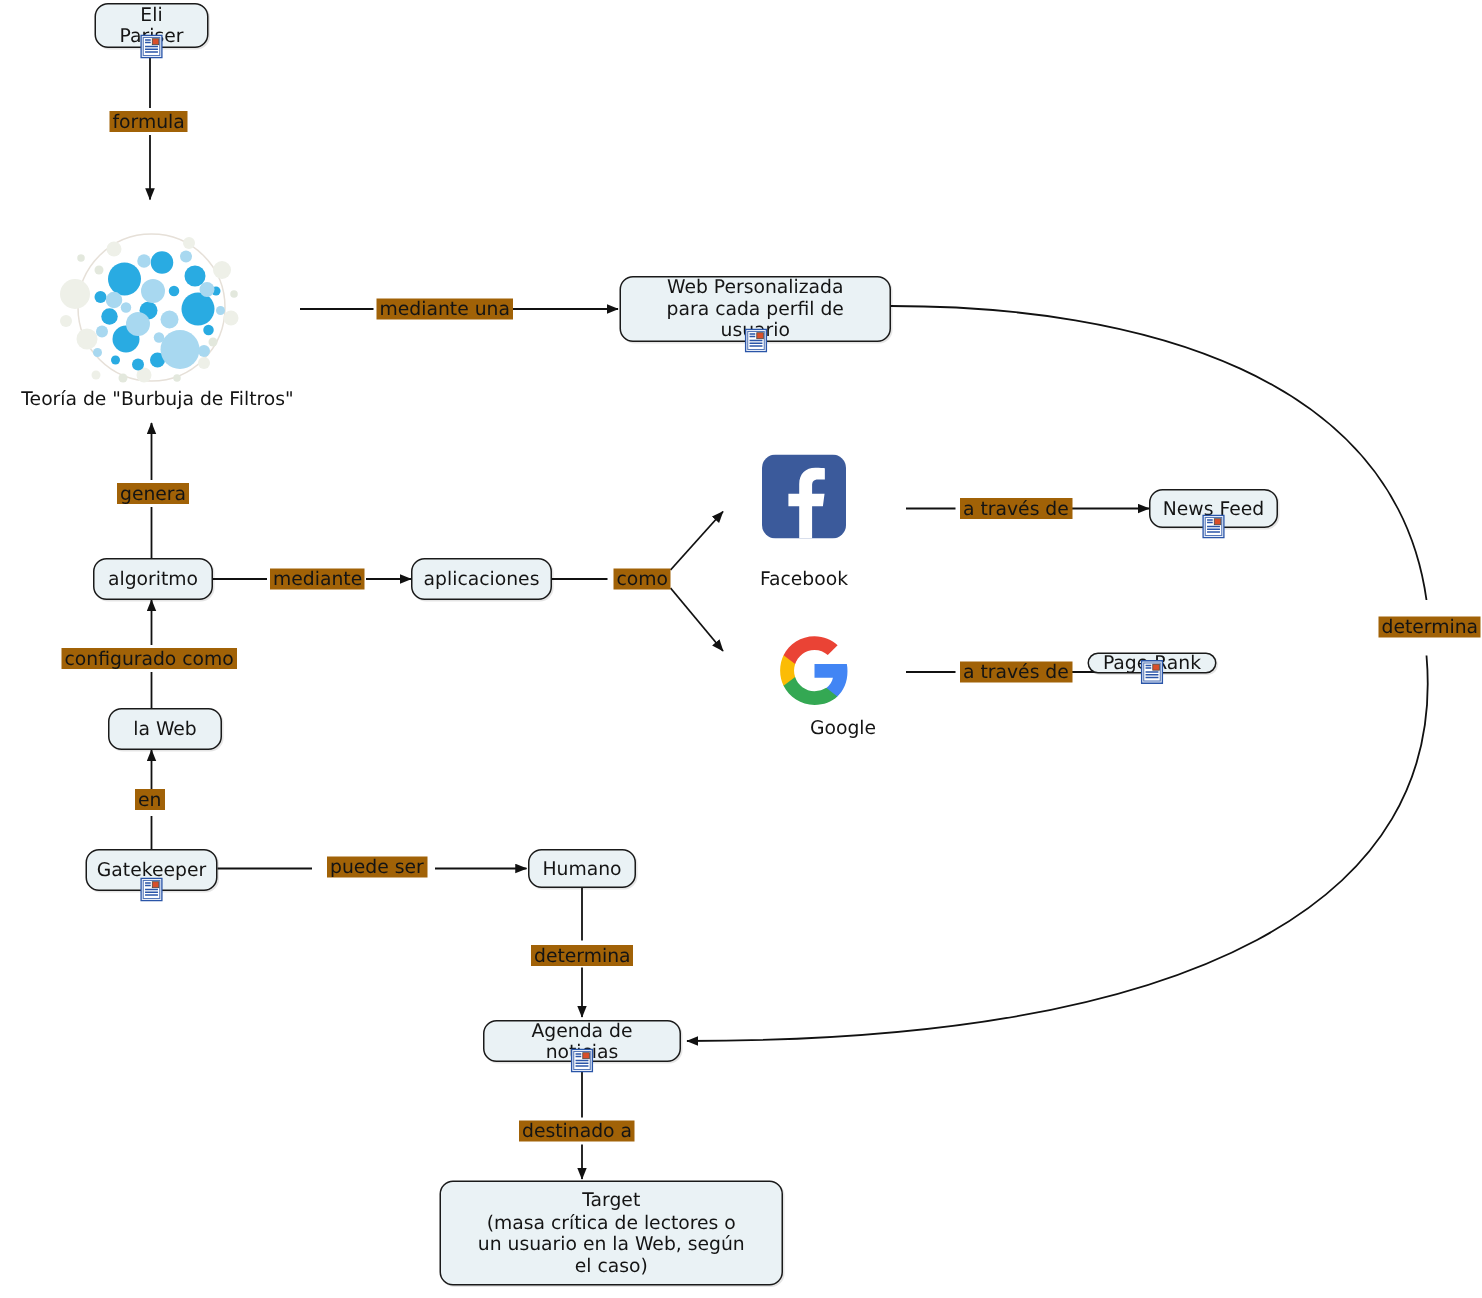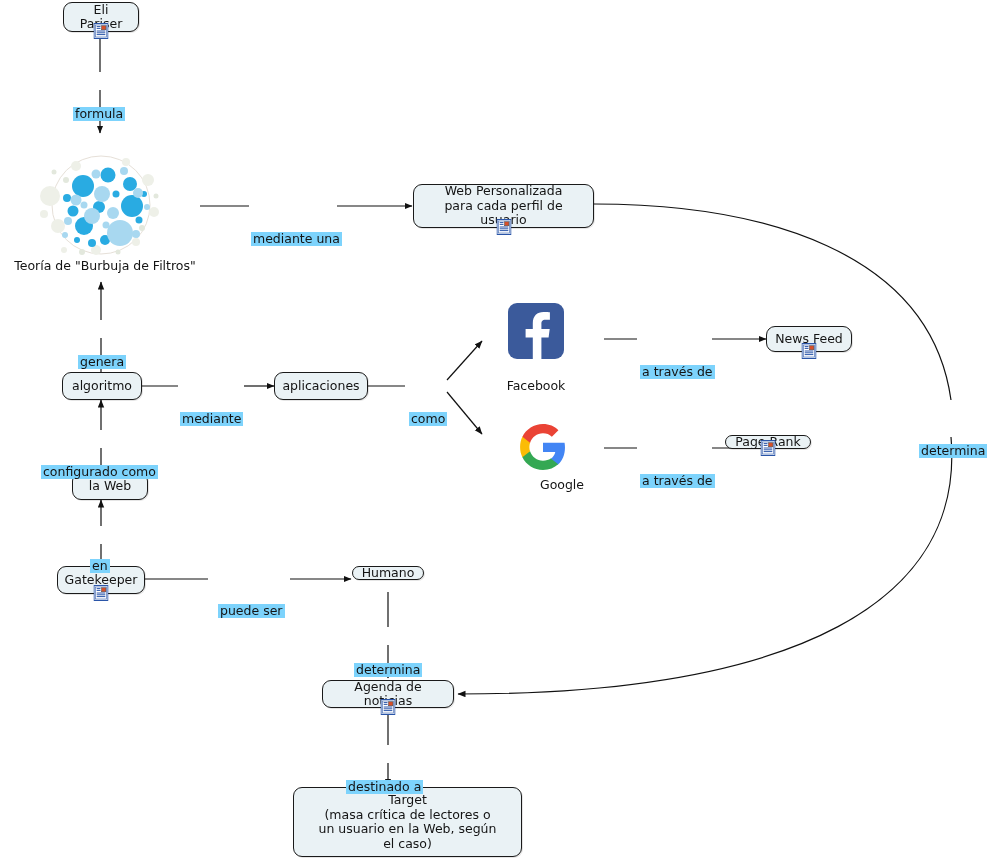--- a/index.html
+++ b/index.html
@@ -45,28 +45,27 @@
     left: 50%;
     transform: translateX(-50%);
     width: 15px;
     height: 16px;
     z-index: 9;
   }
 
   
   .link-label {
     position: absolute;
-    background: #7dd3fc;
+    background: #a16207;
     color: #141414;
     font-size: 12.5px;
     line-height: 14px;
     white-space: nowrap;
     padding: 0 2px;
     z-index: 6;
-    margin-top: 33px;
   }
 
   
   .caption {
     position: absolute;
     color: #141414;
     font-size: 12.5px;
     line-height: 15px;
     white-space: nowrap;
     text-align: center;
@@ -280,21 +279,21 @@
           <line x1="3.2" y1="3.6" x2="7" y2="3.6"></line>
           <line x1="3.2" y1="5.4" x2="7" y2="5.4"></line>
           <line x1="3.2" y1="8" x2="11.8" y2="8"></line>
           <line x1="3.2" y1="9.8" x2="11.8" y2="9.8"></line>
           <line x1="3.2" y1="11.6" x2="11.8" y2="11.6"></line>
         </g>
       </svg>
     </span>
   </div>
 
-  <div class="node" style="left:352px; top:566px; width:72px; height:14px;">
+  <div class="node" style="left:352px; top:566px; width:72px; height:26px;">
     <span class="label">Humano</span>
   </div>
 
   <div class="node" style="left:766px; top:326px; width:86px; height:26px;">
     <span class="label">News Feed</span>
     <span class="res-badge">
       <svg width="15" height="16" viewBox="0 0 15 16">
         <rect x="0.5" y="0.5" width="14" height="15" fill="#e8eef8" stroke="#2a55a8" stroke-width="1"></rect>
         <rect x="2" y="2" width="11" height="12" fill="#ffffff" stroke="#5577b8" stroke-width="0.7"></rect>
         <rect x="8" y="2.8" width="4.4" height="4" fill="#d94f2a" stroke="#444" stroke-width="0.5"></rect>

